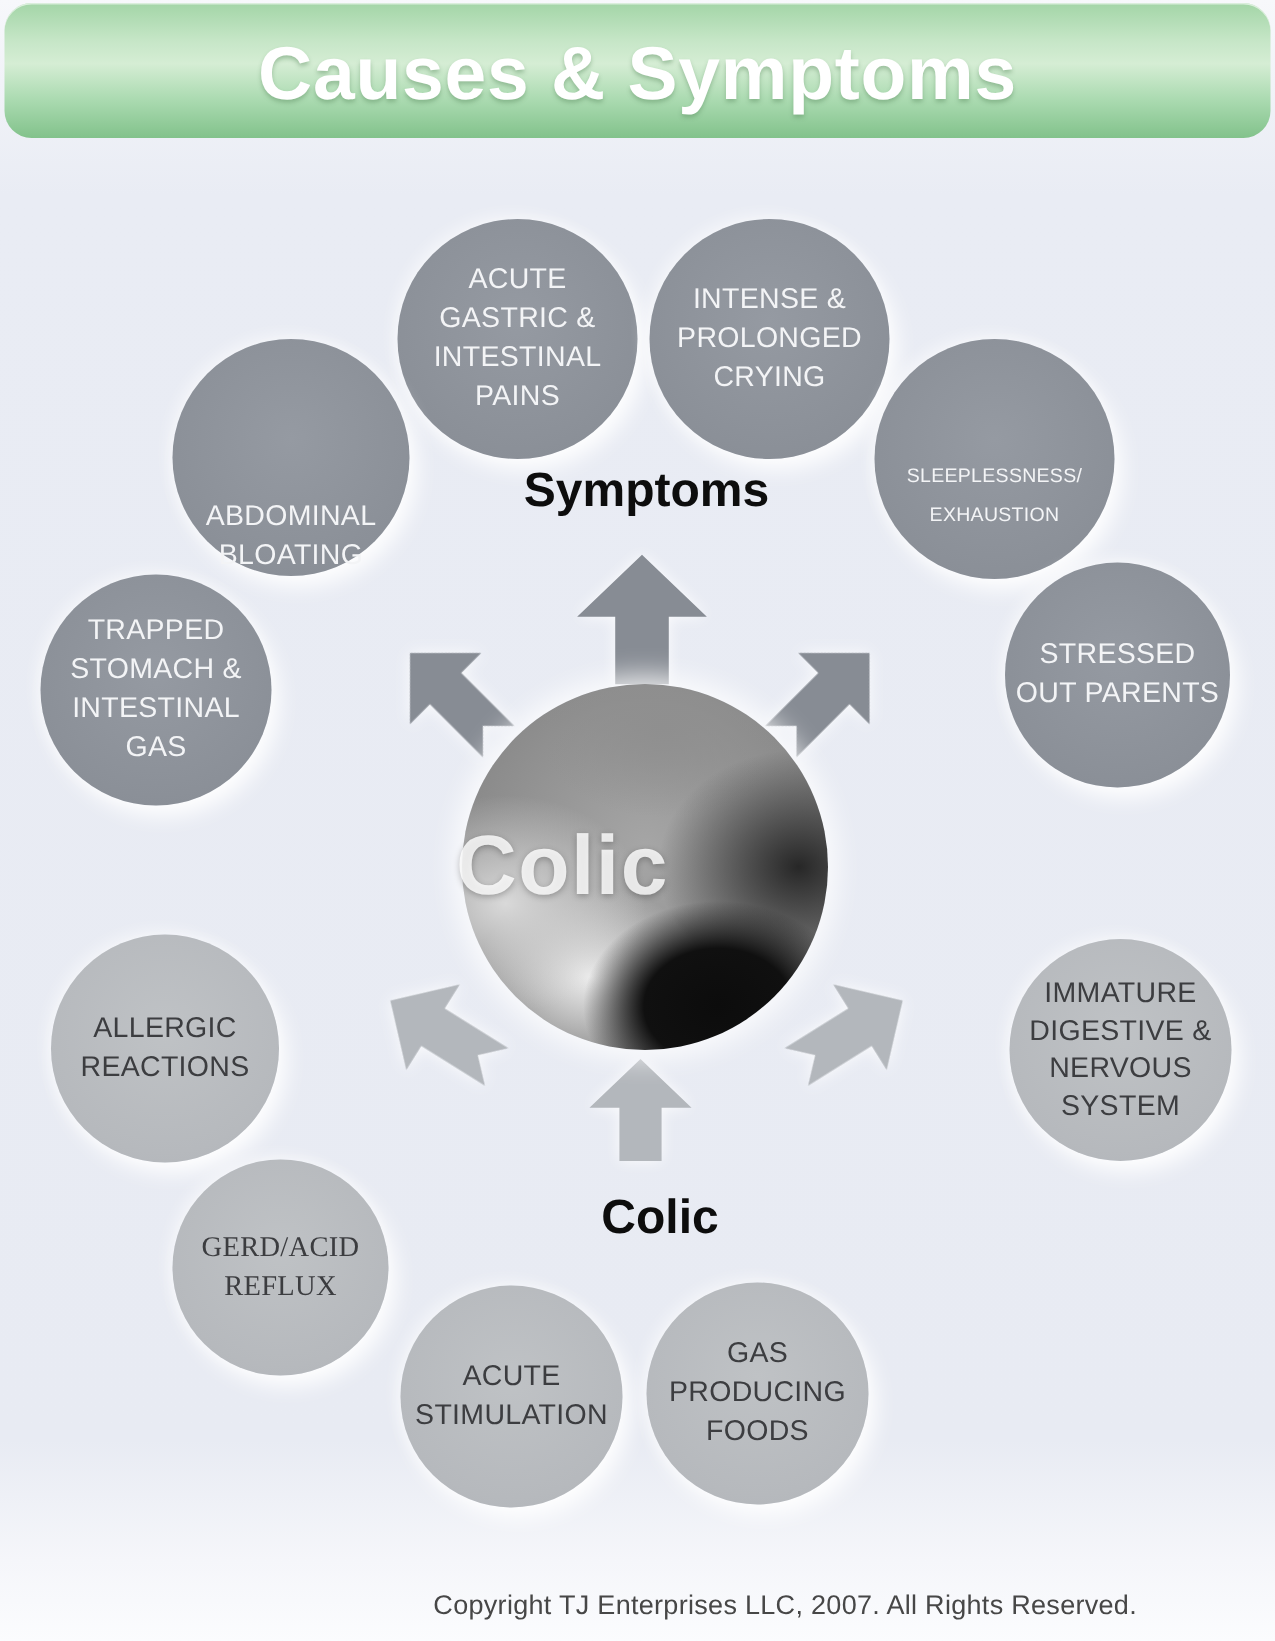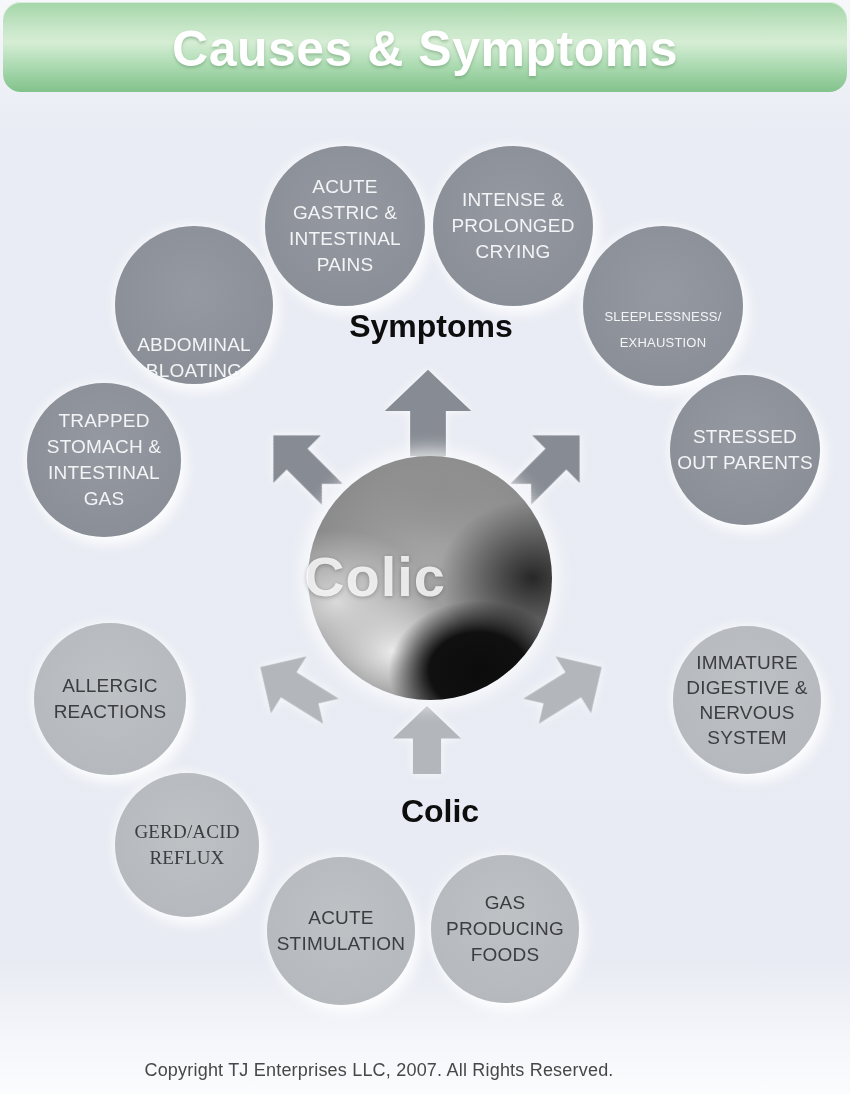--- a/index.html
+++ b/index.html
@@ -68,21 +68,21 @@
     transform:translateX(-50%);white-space:nowrap;
   }
   #symptoms-heading{left:431px;top:308px;}
   #causes-heading{left:440px;top:793px;}
   
   .arrow{position:absolute;filter:drop-shadow(0 0 5px rgba(255,255,255,.85));}
   .arrow-dark polygon{fill:#878c94;}
   .arrow-light polygon{fill:#b3b7bc;}
   
   .footer{
-    position:absolute;left:0;top:1060px;width:758px;text-align:center;
+    position:absolute;left:0;top:1060px;width:758px;text-align:right;
     color:#474747;font-size:18px;letter-spacing:.2px;
   }
 </style>
 </head>
 <body>
 
 <div class="stage">
 
   <div class="header">
     <div class="header-title">Causes &amp; Symptoms</div>

